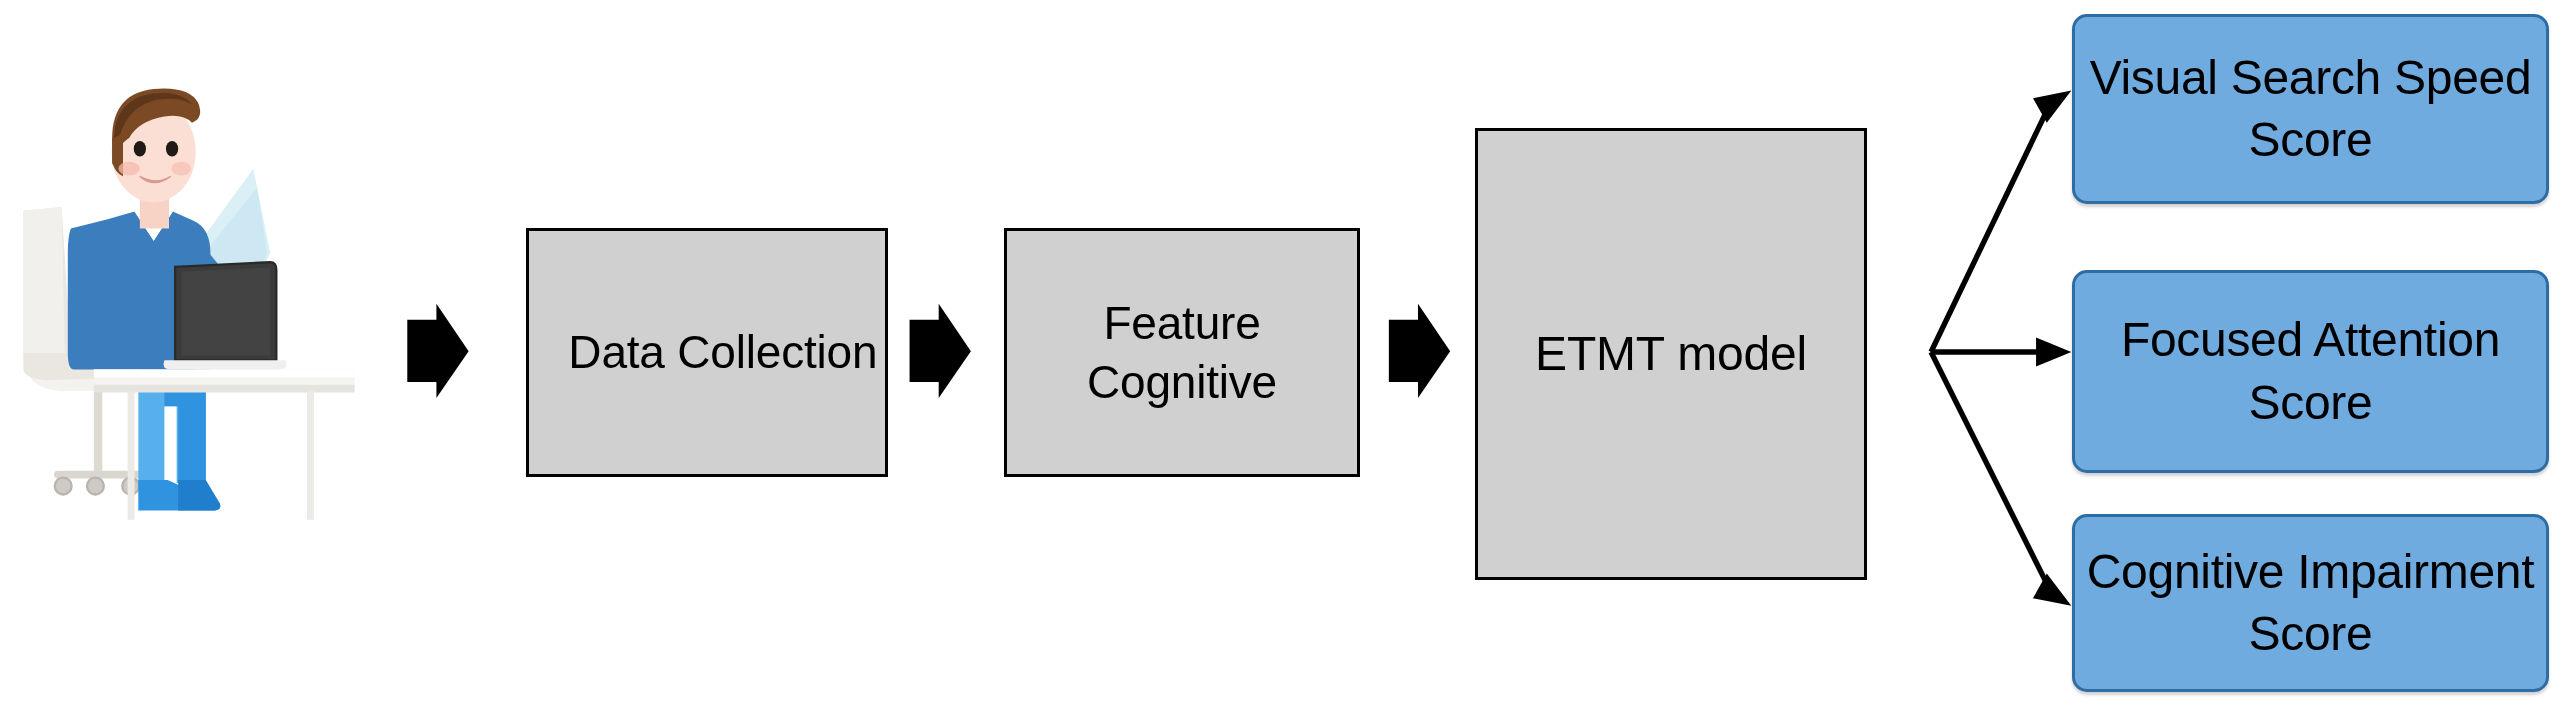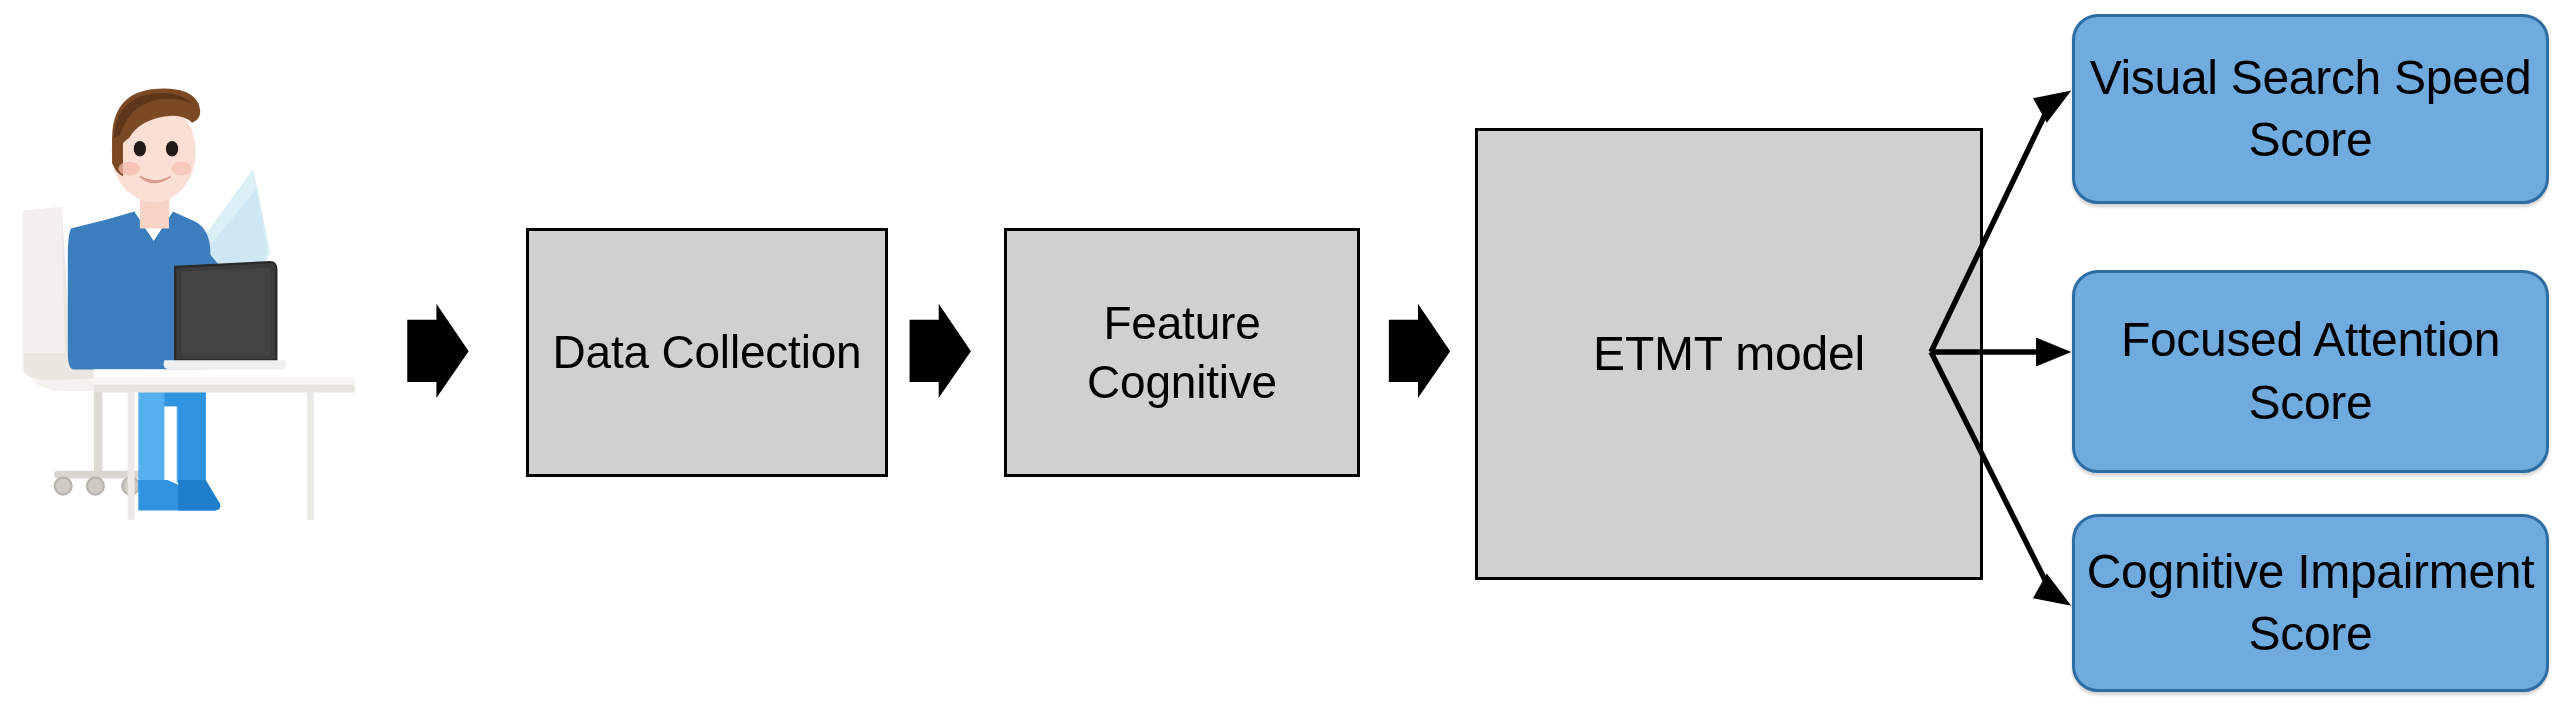--- a/index.html
+++ b/index.html
@@ -46,43 +46,44 @@
     display: block;
     padding: 0 7.7px;
   }
 
   #box-data-collection {
     left: 526px;
     top: 228px;
     width: 362px;
     height: 249px;
     font-size: 46px;
+    justify-content: flex-end;
   }
   #box-feature-extraction {
     left: 1004px;
     top: 228px;
     width: 356px;
     height: 249px;
     font-size: 46px;
   }
   #box-etmt-model {
     left: 1475px;
     top: 128px;
-    width: 508px;
+    width: 392px;
     height: 452px;
     font-size: 48px;
   }
 
   
   .out-box {
     position: absolute;
     box-sizing: border-box;
     background: #6fabdf;
     border: 3.1px solid #2e6da4;
-    border-radius: 26px;
+    border-radius: 15px;
     display: flex;
     align-items: center;
     justify-content: center;
     text-align: center;
     color: #000000;
     font-size: 48px;
     line-height: 1.30;
     letter-spacing: -0.3px;
     box-shadow: 0 2.3px 3.1px rgba(0,0,0,0.18);
   }

